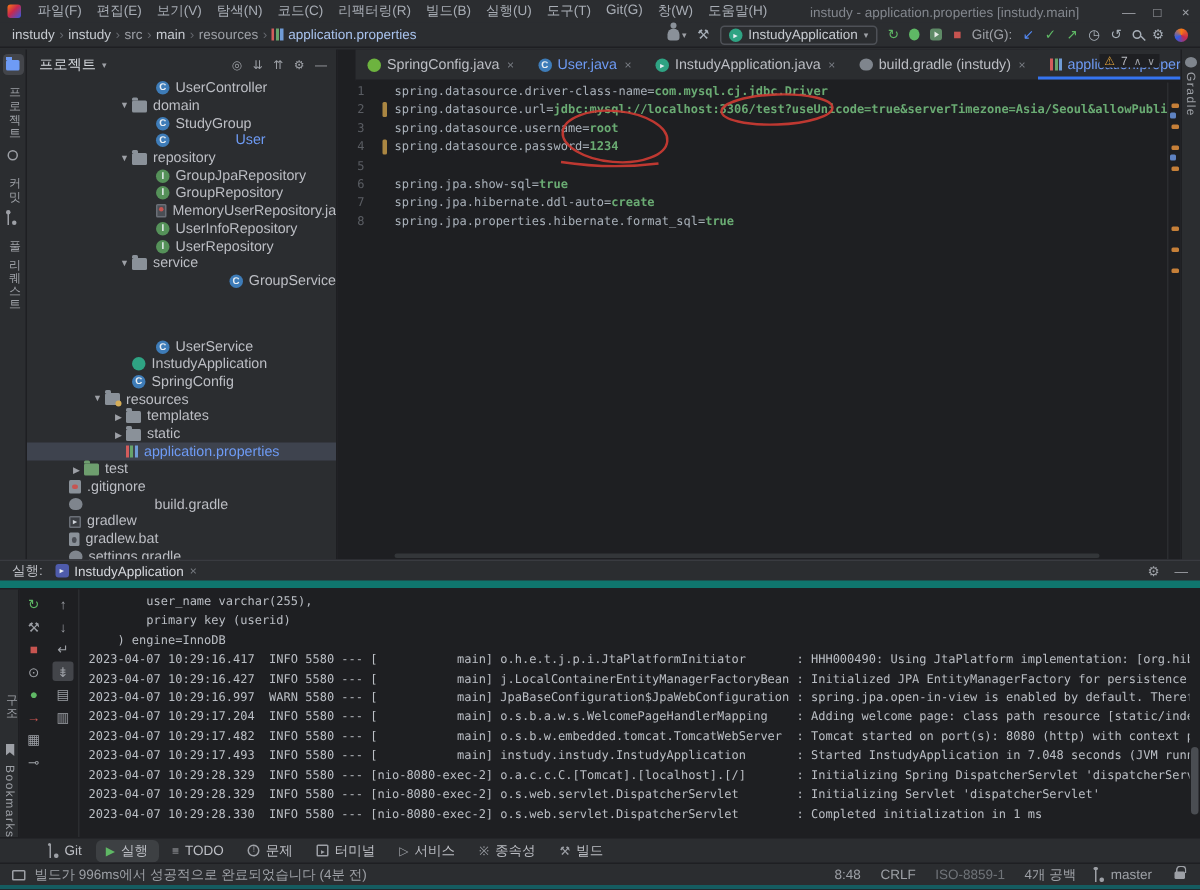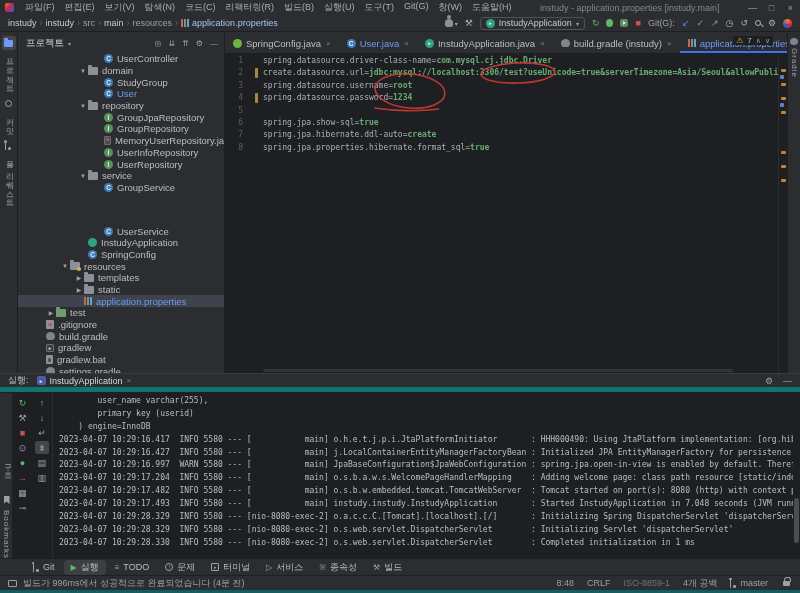--- a/index.html
+++ b/index.html
@@ -91,21 +91,21 @@
   .ti.shell { border-radius:1px; width:8px; height:8px; background:#3A3D42; border:1px solid #6A6F77; color:#D0D4DA; font-size:5px; }
   .ti.bat { border-radius:1px; width:7px; height:9px; background:#8A9199; position:relative; }
   .ti.bat::after { content:''; position:absolute; left:1.5px; top:3px; width:3.5px; height:3.5px; border-radius:50%; background:#4A4E55; }
   .ti.lib { border-radius:1px; width:9px; height:9px; background:linear-gradient(90deg,#6F9BD6 0 3px,#8A9199 3px 6px,#C7A35A 6px 9px); }
   .ti.scratch { border-radius:1px; width:8px; height:9px; background:#8A9199; position:relative; }
   .ti.scratch::after { content:''; position:absolute; right:0; top:0; width:3px; height:3px; background:#5FB865; }
   .ti.runtab { border-radius:2px; width:9px; height:9px; background:#4E5BAB; font-size:5px; }
 
   
   .editor { position:absolute; left:225px; top:33px; width:562px; height:340px; background:#1E1F22; }
-  .tabbar { position:absolute; top:0; left:0; width:562px; height:21px; background:#2B2D30; display:flex;
+  .tabbar { position:absolute; top:0; left:12px; width:562px; height:21px; background:#2B2D30; display:flex;
             border-bottom:1px solid #1E1F22; font-size:9.5px; align-items:stretch; }
   .tab { display:flex; align-items:center; gap:4px; padding:0 8px; color:#BCBEC4; white-space:nowrap; }
   .tab.active { box-shadow:inset 0 -2px #3574F0; background:#2B2D30; }
   .tab .x { color:#7A7E85; font-size:8px; margin-left:1px; }
   .tab .tlabel.mod { color:#6E9BF5; }
   .gutter { position:absolute; left:0; top:22px; width:34px; bottom:0; font:8px "DejaVu Sans Mono",monospace;
             color:#5A5D63; text-align:right; }
   .lnum { height:12.4px; line-height:12.4px; padding-right:16px; }
   .chbar { position:absolute; left:30px; width:2.5px; height:10px; background:#AA8642; border-radius:1px; }
   .code { position:absolute; left:38px; top:22px; right:9px; bottom:0; overflow:hidden;
@@ -287,21 +287,21 @@
         </div>
         <div class="tree-row" style="padding-left: 60px;">
           <span class="chev">▼</span>
           <span class="ti folder"></span>
           <span class="lbl">domain</span>
         </div>
         <div class="tree-row" style="padding-left: 86px;">
           <span class="ti class">C</span>
           <span class="lbl">StudyGroup</span>
         </div>
-        <div class="tree-row" style="padding-left: 86px;">
+        <div class="tree-row" style="padding-left: 86px; gap: 40px;">
           <span class="ti class">C</span>
           <span class="lbl mod">User</span>
         </div>
         <div class="tree-row" style="padding-left: 60px;">
           <span class="chev">▼</span>
           <span class="ti folder"></span>
           <span class="lbl">repository</span>
         </div>
         <div class="tree-row" style="padding-left: 86px; text-align: right;">
           <span class="ti interface">I</span>
@@ -321,21 +321,21 @@
         </div>
         <div class="tree-row" style="padding-left: 86px;">
           <span class="ti interface">I</span>
           <span class="lbl">UserRepository</span>
         </div>
         <div class="tree-row" style="padding-left: 60px;">
           <span class="chev">▼</span>
           <span class="ti folder"></span>
           <span class="lbl">service</span>
         </div>
-        <div class="tree-row" style="padding-left: 86px;">
+        <div class="tree-row" style="padding-left: 86px; justify-content: flex-end;">
           <span class="ti class">C</span>
           <span class="lbl">GroupService</span>
         </div>
         <div class="tree-row" style="padding-left: 86px; margin-top: 32px;">
           <span class="ti class">C</span>
           <span class="lbl">UserService</span>
         </div>
         <div class="tree-row" style="padding-left: 70px;">
           <span class="ti boot"></span>
           <span class="lbl">InstudyApplication</span>
@@ -365,21 +365,21 @@
         </div>
         <div class="tree-row" style="padding-left: 28px;">
           <span class="chev">▶</span>
           <span class="ti testfolder"></span>
           <span class="lbl">test</span>
         </div>
         <div class="tree-row" style="padding-left: 28px;">
           <span class="ti git"></span>
           <span class="lbl">.gitignore</span>
         </div>
-        <div class="tree-row" style="padding-left: 28px;">
+        <div class="tree-row" style="padding-left: 28px; gap: 44px;">
           <span class="ti gradle"></span>
           <span class="lbl">build.gradle</span>
         </div>
         <div class="tree-row" style="padding-left: 28px;">
           <span class="ti shell">▸</span>
           <span class="lbl">gradlew</span>
         </div>
         <div class="tree-row" style="padding-left: 28px;">
           <span class="ti bat"></span>
           <span class="lbl">gradlew.bat</span>
@@ -434,21 +434,21 @@
         <div class="lnum">2</div>
         <div class="lnum">3</div>
         <div class="lnum">4</div>
         <div class="lnum">5</div>
         <div class="lnum">6</div>
         <div class="lnum">7</div>
         <div class="lnum">8</div>
       </div>
     <div class="code" id="code">
         <div class="cline"><span class="k">spring.datasource.driver-class-name=</span><span class="v">com.mysql.cj.jdbc.Driver</span></div>
-        <div class="cline"><span class="k">create.datasource.url=</span><span class="v">jdbc:mysql://localhost:3306/test?useUnicode=true&amp;serverTimezone=Asia/Seoul&amp;allowPublicKey</span></div>
+        <div class="cline"><span class="k">spring.datasource.url=</span><span class="v">jdbc:mysql://localhost:3306/test?useUnicode=true&amp;serverTimezone=Asia/Seoul&amp;allowPublicKey</span></div>
         <div class="cline"><span class="k">spring.datasource.username=</span><span class="v">root</span></div>
         <div class="cline"><span class="k">spring.datasource.password=</span><span class="v">1234</span></div>
         <div class="cline"><span class="k"></span><span class="v"></span></div>
         <div class="cline"><span class="k">spring.jpa.show-sql=</span><span class="v">true</span></div>
         <div class="cline"><span class="k">spring.jpa.hibernate.ddl-auto=</span><span class="v">create</span></div>
         <div class="cline"><span class="k">spring.jpa.properties.hibernate.format_sql=</span><span class="v">true</span></div>
       </div>
     <div class="warnwidget">
       <span class="warn-tri">⚠</span>
       <span>7</span>

